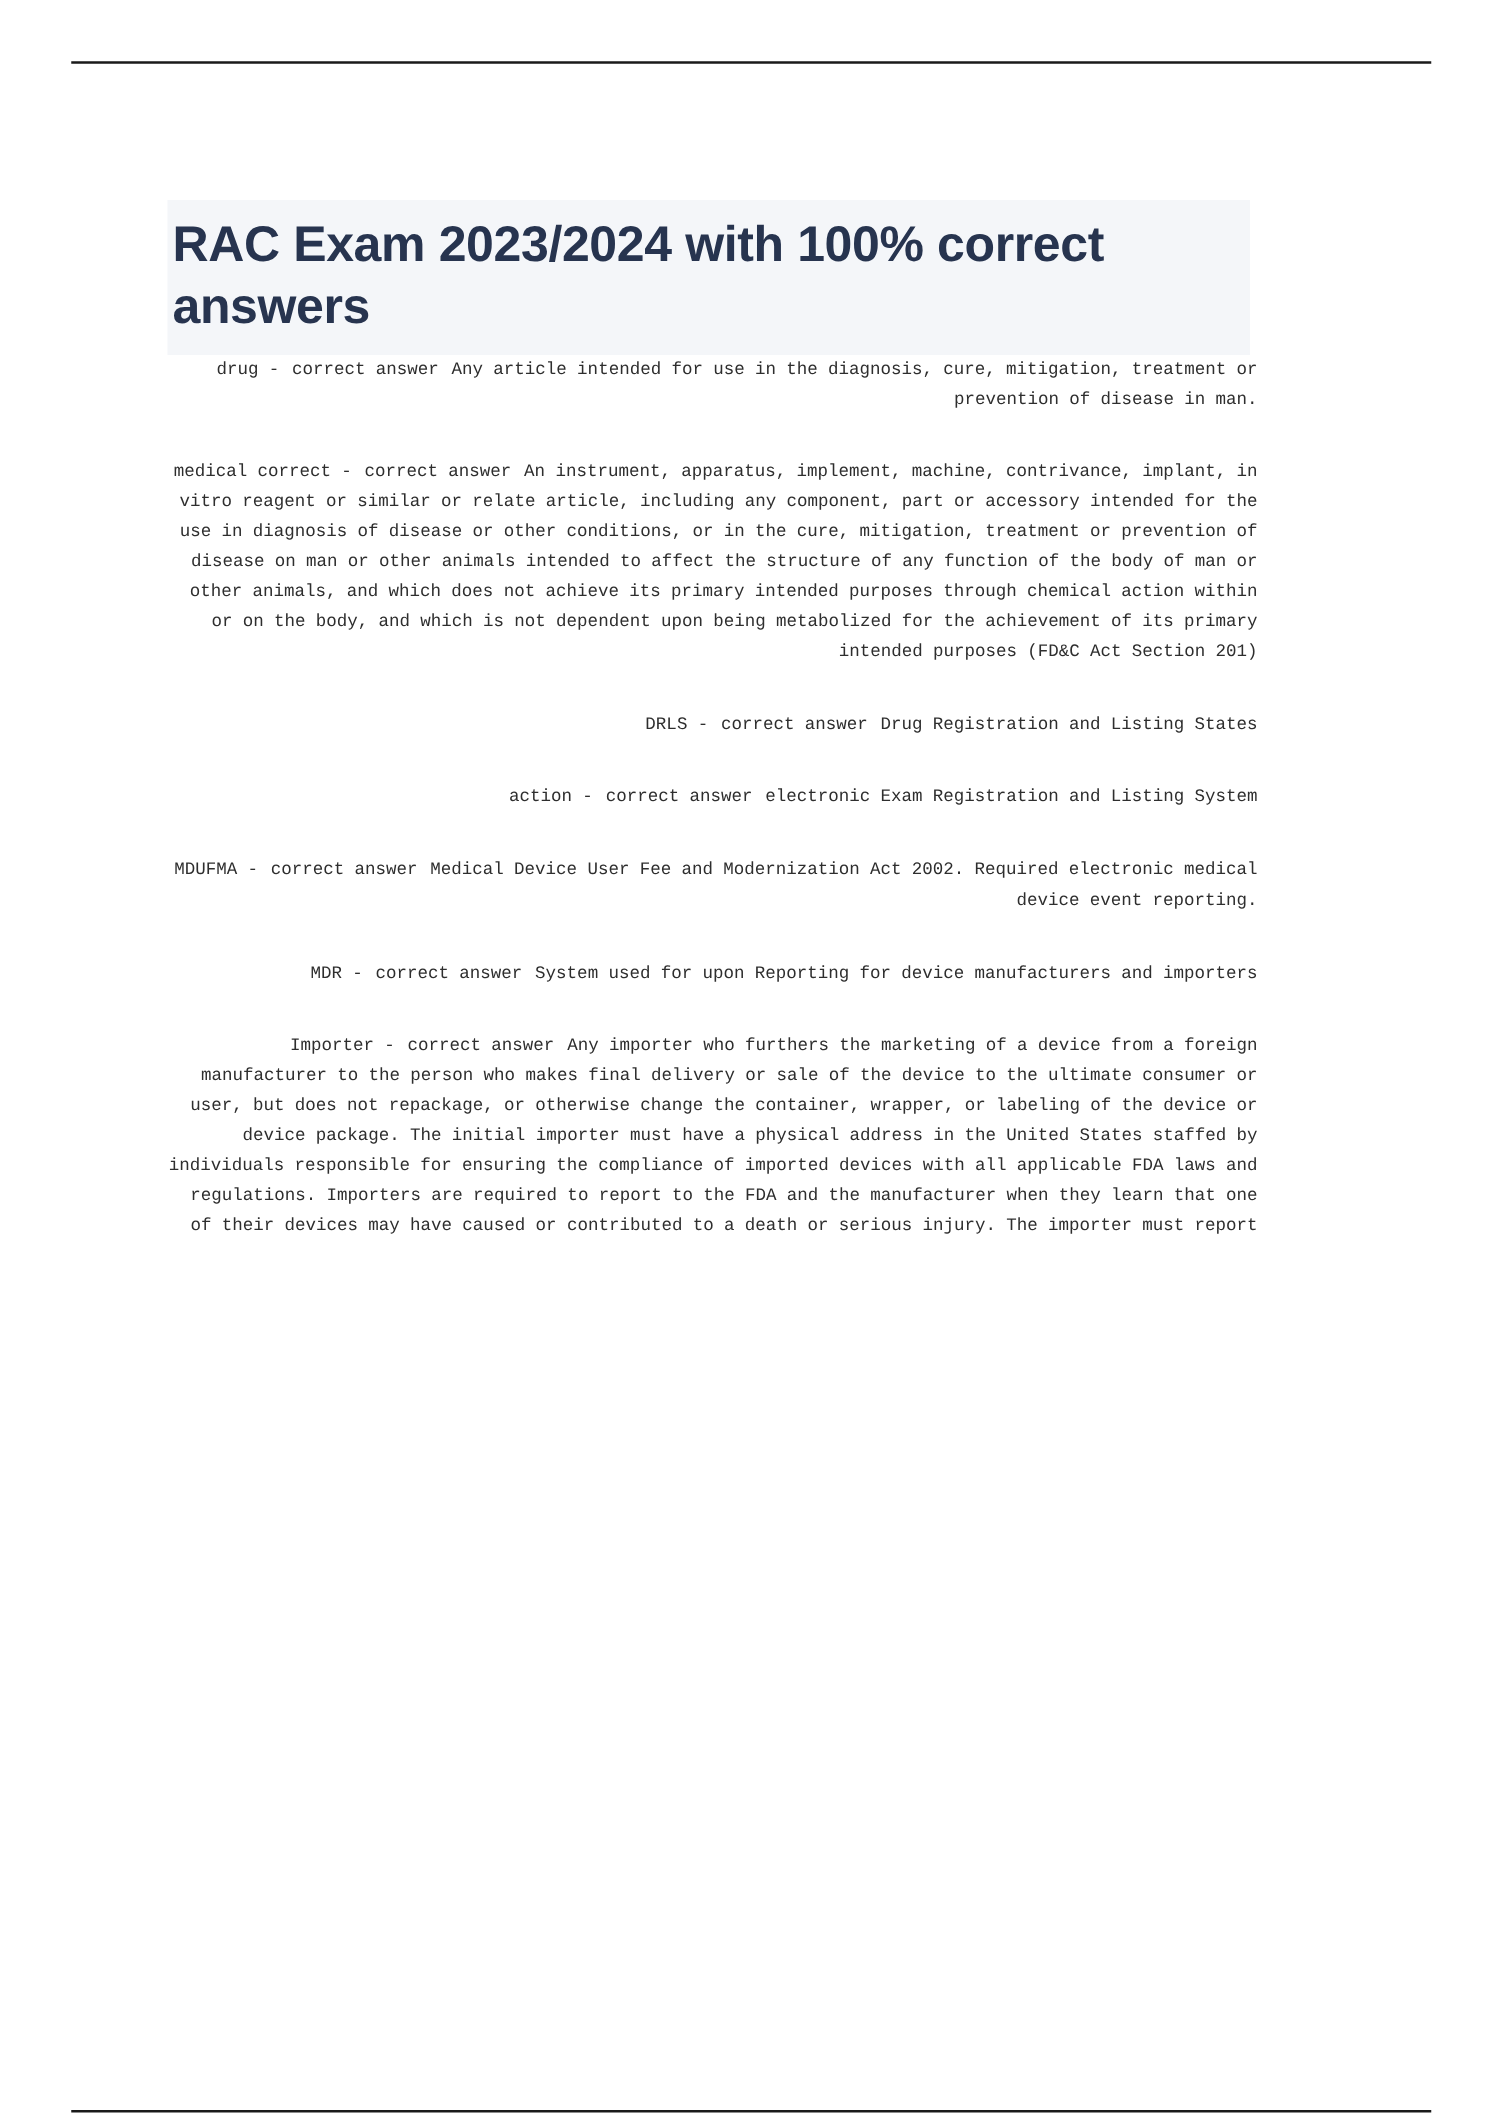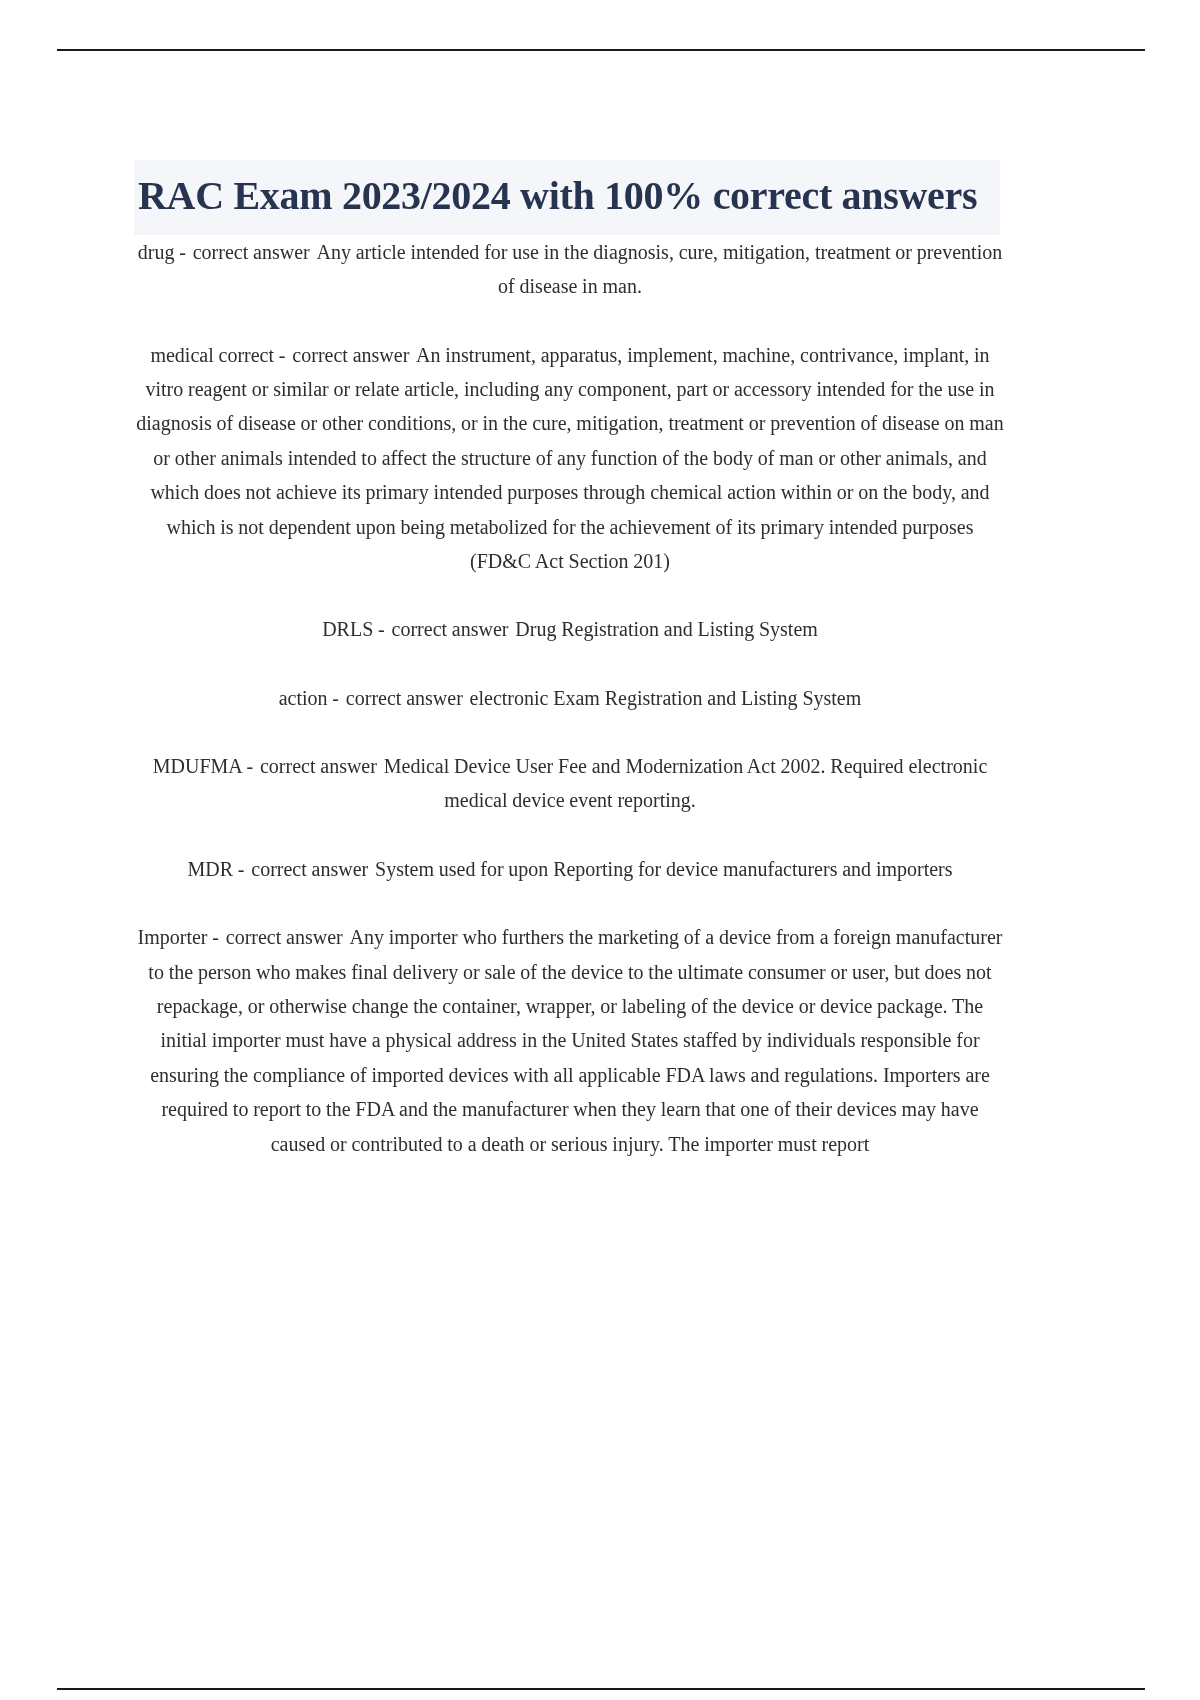--- a/index.html
+++ b/index.html
@@ -36,44 +36,44 @@
     position: absolute;
     left: 134px;
     top: 160px;
     width: 872px;
   }
 
   
   .doc-title {
     background: #f4f6f9;
     color: #27344f;
-    font-family: Liberation Serif, serif;
+    font-family: Liberation Sans, sans-serif;
     font-weight: bold;
     font-size: 40px;
     line-height: 1.22;
     letter-spacing: -0.3px;
     margin: 0;
     padding: 12px 14px 14px 4px;
     width: 866px;
     box-sizing: border-box;
   }
 
   
   .qa-list {
     margin: 0;
     padding: 0;
     list-style: none;
   }
   .qa-item {
     color: #2e2e2e;
-    font-family: Liberation Serif, serif;
-    font-size: 20px;
+    font-family: Liberation Mono, monospace;
+    font-size: 14px;
     line-height: 1.72;
     margin: 0 0 34px 0;
-    text-align: center;
+    text-align: right;
     word-spacing: -0.2px;
   }
   .qa-item:last-child { margin-bottom: 0; }
 
   .qa-term { color: #2e2e2e; }
   .qa-dash { color: #2e2e2e; }
   .qa-marker {
     color: #2e2e2e;
     padding-left: 2px;
   }
@@ -106,21 +106,21 @@
         <span class="qa-term">medical correct</span>
         <span class="qa-dash">-</span>
         <span class="qa-marker">correct answer</span>
         <span class="qa-answer">An instrument, apparatus, implement, machine, contrivance, implant, in vitro reagent or similar or relate article, including any component, part or accessory intended for the use in diagnosis of disease or other conditions, or in the cure, mitigation, treatment or prevention of disease on man or other animals intended to affect the structure of any function of the body of man or other animals, and which does not achieve its primary intended purposes through chemical action within or on the body, and which is not dependent upon being metabolized for the achievement of its primary intended purposes (FD&amp;C Act Section 201)</span>
       </li>
 
       <li class="qa-item">
         <span class="qa-term">DRLS</span>
         <span class="qa-dash">-</span>
         <span class="qa-marker">correct answer</span>
-        <span class="qa-answer">Drug Registration and Listing System</span>
+        <span class="qa-answer">Drug Registration and Listing States</span>
       </li>
 
 
       <li class="qa-item">
         <span class="qa-term">action</span>
         <span class="qa-dash">-</span>
         <span class="qa-marker">correct answer</span>
         <span class="qa-answer">electronic Exam Registration and Listing System</span>
       </li>
 

